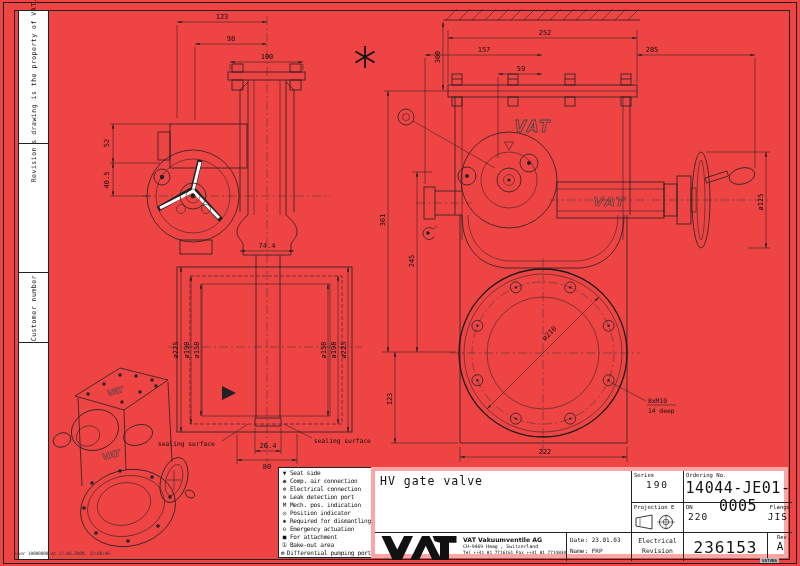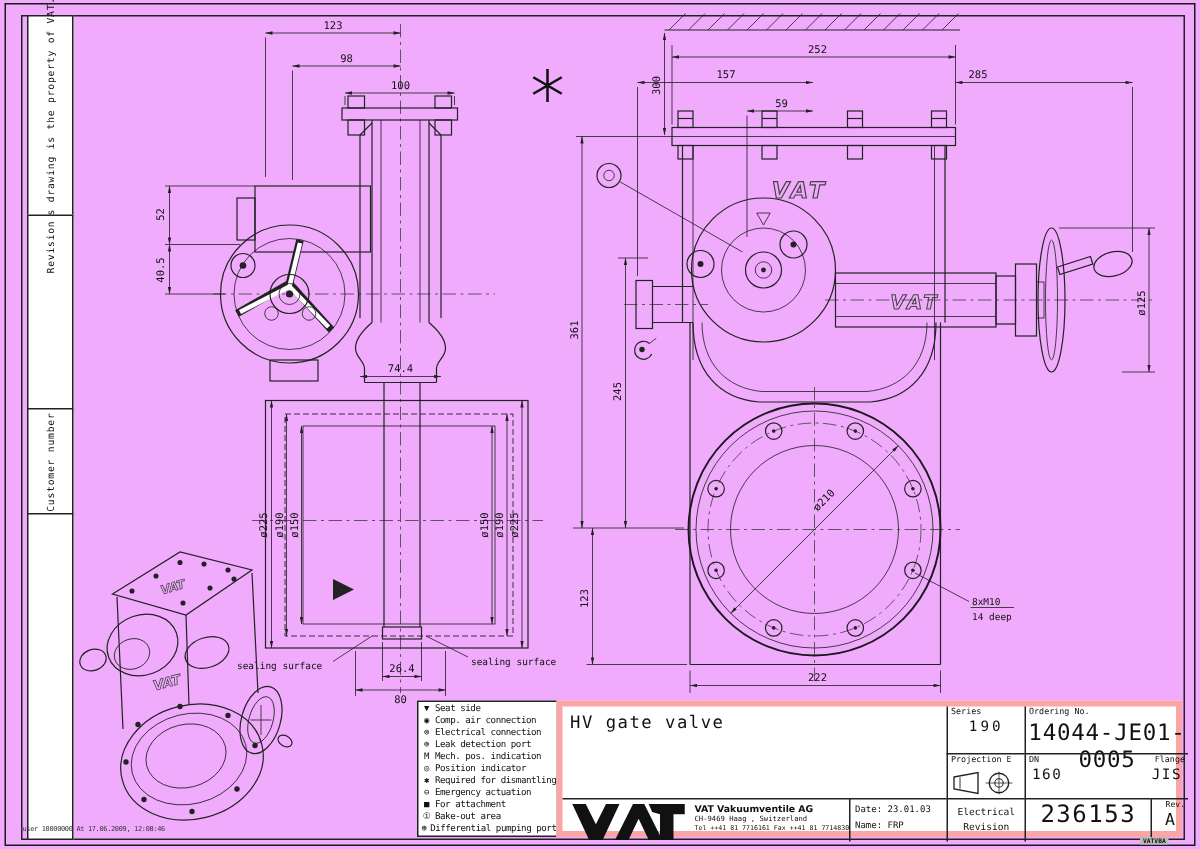--- a/index.html
+++ b/index.html
@@ -1,16 +1,16 @@
 <!DOCTYPE html>
 <html><head>
 <meta charset="utf-8">
 <style>
   html,body{margin:0;padding:0;background:#e8e8e8;}
-  .sheet{position:relative;width:800px;height:566px;background:#f0abfc;overflow:hidden;
+  .sheet{position:relative;width:800px;height:566px;background:#ef4444;overflow:hidden;
          font-family:"DejaVu Sans Mono", monospace;color:#111;}
   .outer-border{position:absolute;left:3px;top:2px;width:792px;height:560px;border:1.6px solid #1a1a1a;}
   .frame{position:absolute;left:14px;top:10px;width:774px;height:548px;border:1px solid #222;}
   .sbox{position:absolute;border:1px solid #222;background:#fff;display:flex;justify-content:center;}
   .vtext{writing-mode:vertical-rl;transform:rotate(180deg);font-size:6.5px;letter-spacing:.5px;white-space:nowrap;}
   svg{position:absolute;left:0;top:0;}
   .ln{fill:none;stroke:#222;stroke-width:.8;}
   .thin{fill:none;stroke:#222;stroke-width:.55;}
   .cl{fill:none;stroke:#333;stroke-width:.5;stroke-dasharray:9 3 2 3;}
   .dsh{fill:none;stroke:#222;stroke-width:.6;stroke-dasharray:4 2;}
@@ -411,21 +411,21 @@
         <path d="M23,8 H41 M32,0.5 V15.5" stroke="#222" stroke-width="0.5" fill="none"></path>
       </svg>
     </div>
 
     <div class="cell" style="left:308px;top:31px;width:109px;height:30px;">
       <div style="display:flex;justify-content:space-between;">
         <span class="cl-label">DN</span>
         <span class="cl-label">Flange</span>
       </div>
       <div style="display:flex;justify-content:space-between;padding:0 4px;">
-        <span class="cl-val" style="font-size:9.5px;letter-spacing:1px;">160</span>
+        <span class="cl-val" style="font-size:9.5px;letter-spacing:1px;">220</span>
         <span class="cl-val" style="font-size:9.5px;letter-spacing:1px;">JIS</span>
       </div>
     </div>
 
     <div class="cell nL" style="left:0;top:61px;width:191px;height:29px;">
       <svg width="76" height="24" viewBox="0 0 100 32" style="position:absolute;left:6px;top:3px;">
         <polygon points="0,0 12,0 21,18 30,0 42,0 27,32 15,32" fill="#111"></polygon>
         <polygon points="38,32 54,0 64,0 80,32 68,32 59,13 50,32" fill="#111"></polygon>
         <polygon points="68,0 100,0 100,9 90,9 90,32 78,32 78,9 71,7" fill="#111"></polygon>
       </svg>
@@ -439,21 +439,21 @@
     <div class="cell" style="left:191px;top:61px;width:65px;height:29px;">
       <div style="font-size:6px;padding:3px 3px 0;">Date: 23.01.03</div>
       <div style="font-size:6px;padding:4px 3px 0;">Name: FRP</div>
     </div>
 
     <div class="cell" style="left:256px;top:61px;width:52px;height:29px;text-align:center;">
       <div style="font-size:6.4px;padding-top:4px;">Electrical</div>
       <div style="font-size:6.4px;padding-top:2px;">Revision</div>
     </div>
 
-    <div class="cell" style="left:308px;top:61px;width:84px;height:29px;display:flex;align-items:flex-start;justify-content:center;">
+    <div class="cell" style="left:308px;top:61px;width:84px;height:29px;display:flex;align-items:center;justify-content:center;">
       <span class="cl-val" style="font-size:16px;letter-spacing:1px;">236153</span>
     </div>
 
     <div class="cell" style="left:392px;top:61px;width:25px;height:29px;text-align:center;">
       <div style="font-size:5.4px;text-align:right;padding:1px 2px 0 0;">Rev.</div>
       <div class="cl-val" style="font-size:11px;">A</div>
     </div>
   </div>
 
   <div class="footnote">user 10000000 At 17.06.2009, 12:08:46</div>

